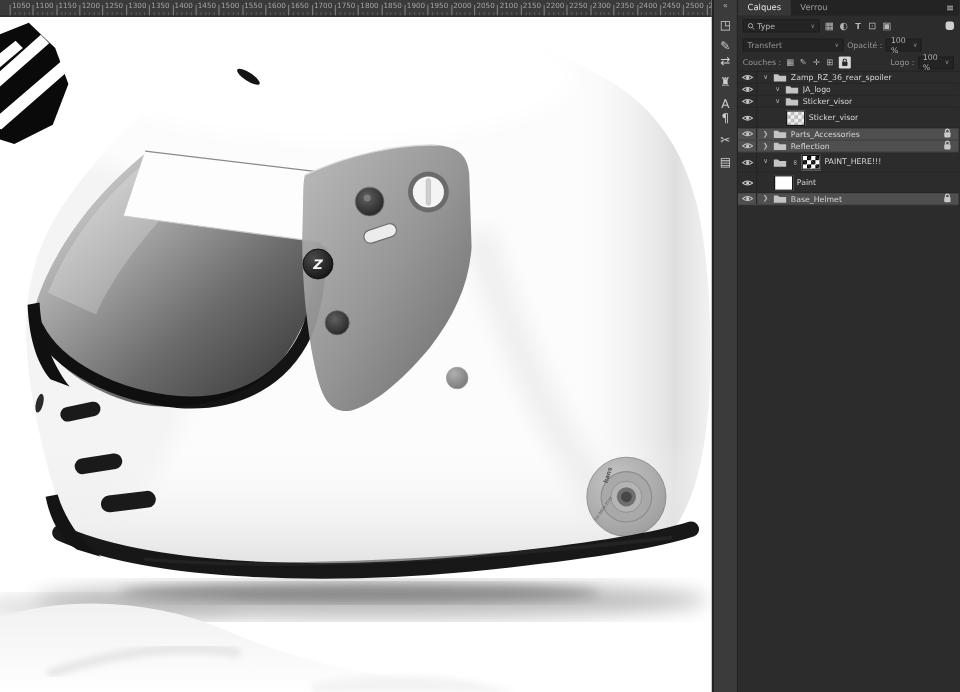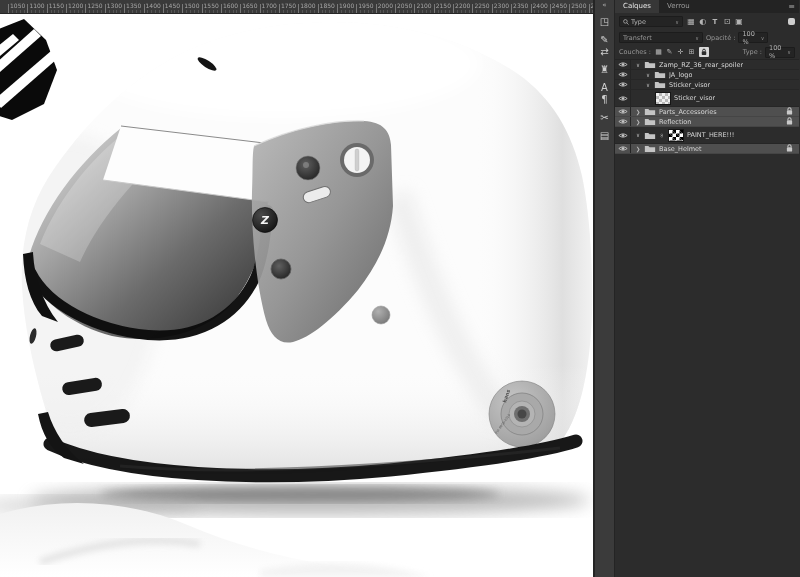--- a/index.html
+++ b/index.html
@@ -460,21 +460,21 @@
           <span class="licon">✎</span>
           <span class="licon">✛</span>
           <span class="licon">⊞</span>
         </span>
       <span class="lock-chip">
         <svg width="6" height="8" viewBox="0 0 8 10">
             <rect x="1" y="4" width="6" height="5" rx="1" fill="#2b2b2b"></rect>
             <path d="M2.2 4 V3 a1.8 1.8 0 0 1 3.6 0 V4" fill="none" stroke="#2b2b2b" stroke-width="1.3"></path>
           </svg>
       </span>
-      <span class="dimlab" style="margin-left:auto;">Type :</span>
+      <span class="dimlab" style="margin-left:auto;">Logo :</span>
       <div class="inset valbox">
         <span>100 %</span>
         <span class="caret">∨</span>
       </div>
     </div>
 
     <div id="rows">
         <div class="lrow " style="height:10px">
           <span class="eyecell">
             <svg class="eye" viewBox="0 0 12 8">
@@ -580,20 +580,32 @@
           <span class="rowbody" style="padding-left:4px">
             <span class="rcaret">∨</span>
             <svg class="folder" viewBox="0 0 14 10">
               <path d="M1 2 h4 l1.5 1.5 H13 V9 H1 Z" fill="#c4c4c4"></path>
             </svg>
             <span class="chain">∞</span>
             <span class="thumb bw"></span>
             <span class="lname">PAINT_HERE!!!</span>
           </span>
         </div>
+        <div class="lrow " style="height:17px">
+          <span class="eyecell">
+            <svg class="eye" viewBox="0 0 12 8">
+              <path d="M1 4 Q6 0 11 4 Q6 8 1 4 Z" fill="none" stroke="#c9c9c9" stroke-width="1"></path>
+              <circle cx="6" cy="4" r="1.6" fill="#c9c9c9"></circle>
+            </svg>
+          </span>
+          <span class="rowbody" style="padding-left:14px">
+            <span class="thumb "></span>
+            <span class="lname">Paint</span>
+          </span>
+        </div>
         <div class="lrow sel" style="height:10px">
           <span class="eyecell">
             <svg class="eye" viewBox="0 0 12 8">
               <path d="M1 4 Q6 0 11 4 Q6 8 1 4 Z" fill="none" stroke="#c9c9c9" stroke-width="1"></path>
               <circle cx="6" cy="4" r="1.6" fill="#c9c9c9"></circle>
             </svg>
           </span>
           <span class="rowbody" style="padding-left:4px">
             <span class="rcaret">❯</span>
             <svg class="folder" viewBox="0 0 14 10">

